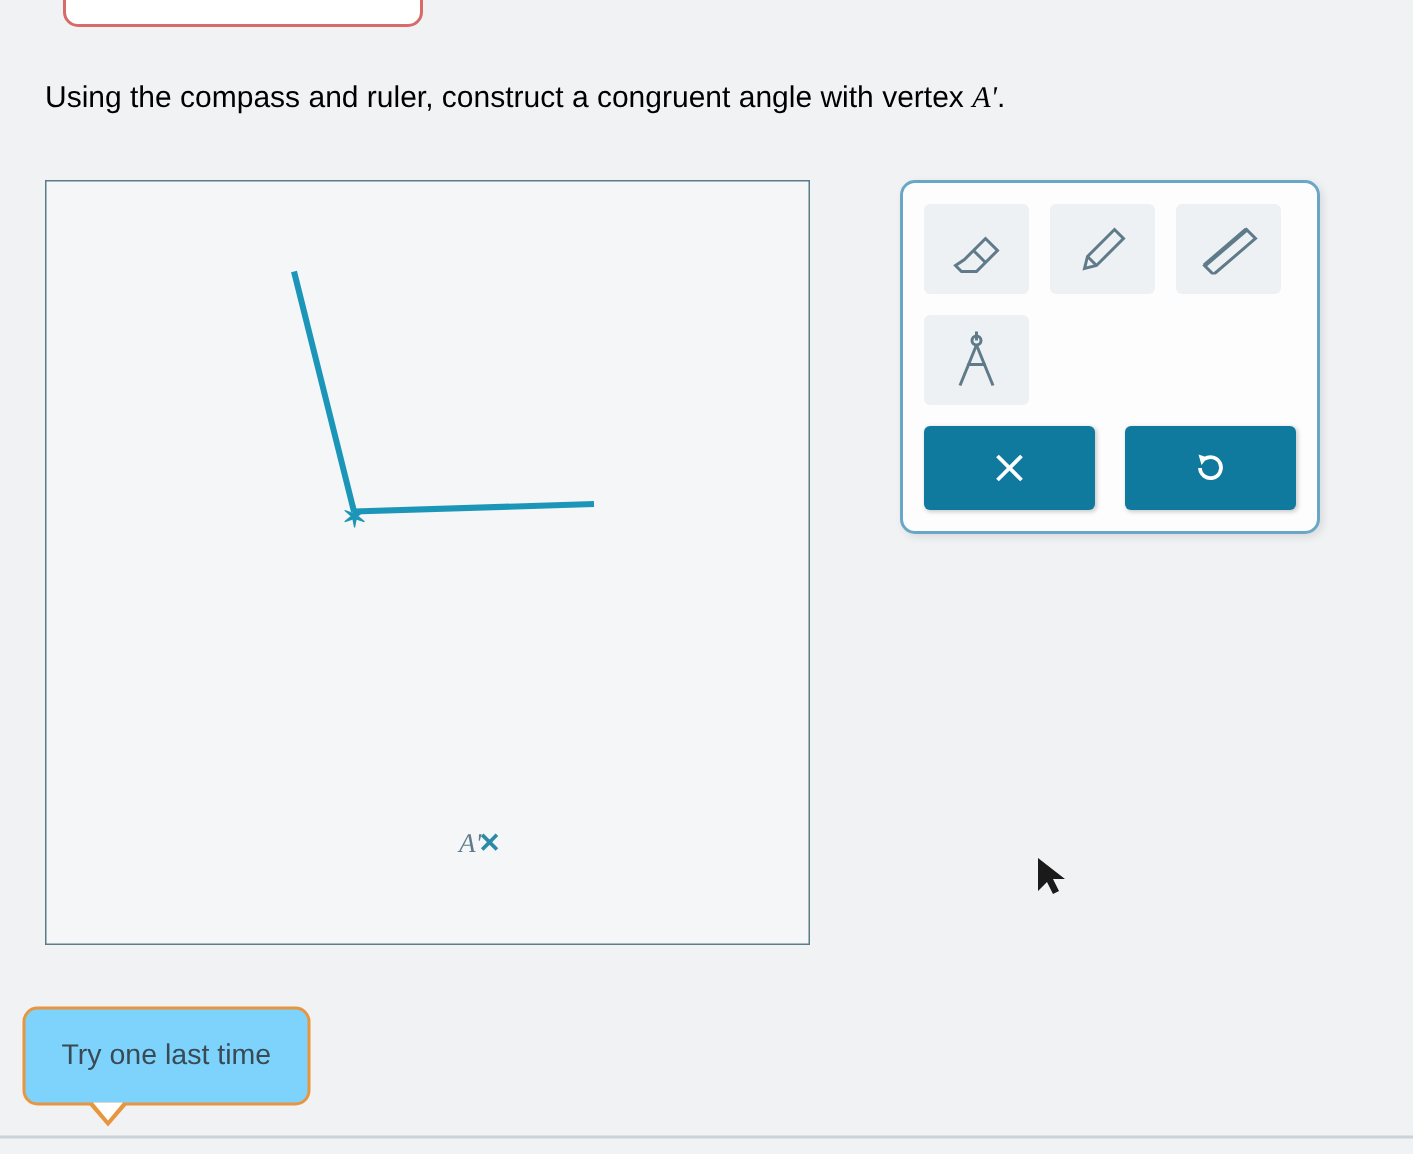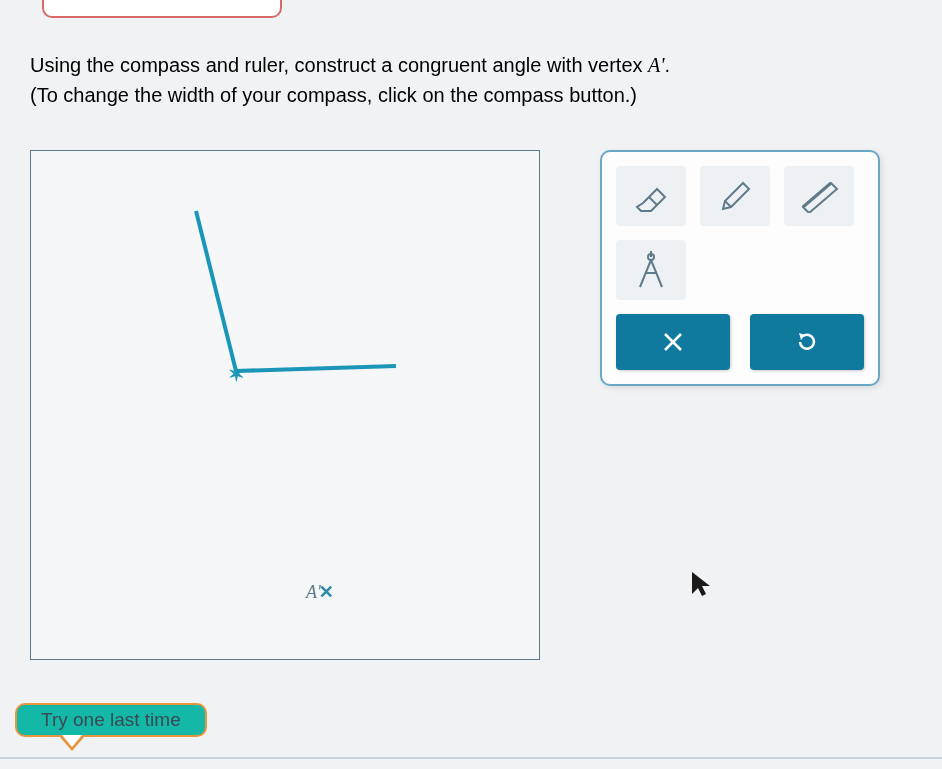--- a/index.html
+++ b/index.html
@@ -112,24 +112,24 @@
   }
   .cursor-icon {
     position: absolute;
     left: 690px;
     top: 570px;
   }
   .try-pill {
     position: absolute;
     left: 15px;
     bottom: 32px;
-    background: #14b8a6;
+    background: #7dd3fc;
     border: 2px solid #e8953f;
     border-radius: 10px;
-    padding: 4px 24px;
+    padding: 20px 24px;
     font-size: 19px;
     color: #3a4a54;
   }
   .try-pill::after {
     content: "";
     position: absolute;
     bottom: -12px;
     left: 45px;
     width: 0; height: 0;
     border-left: 10px solid transparent;
@@ -154,21 +154,20 @@
     background: #c8d4da;
   }
 </style>
 </head>
 <body>
 
 <div class="top-pill"></div>
 
 <div class="instructions">
   <span>Using the compass and ruler, construct a congruent angle with vertex </span><span class="vertex">A'</span><span>.</span><br>
-  <span>(To change the width of your compass, click on the compass button.)</span>
 </div>
 
 <div class="work-area">
   <div class="canvas-box">
     <svg class="angle-svg" width="260" height="200">
       <line x1="90" y1="180" x2="50" y2="20" stroke="#1c96b8" stroke-width="4"></line>
       <line x1="90" y1="180" x2="250" y2="175" stroke="#1c96b8" stroke-width="4"></line>
       <text x="82" y="190" fill="#1c96b8" font-size="20" font-weight="bold">✶</text>
     </svg>
     <div class="aprime-label">

